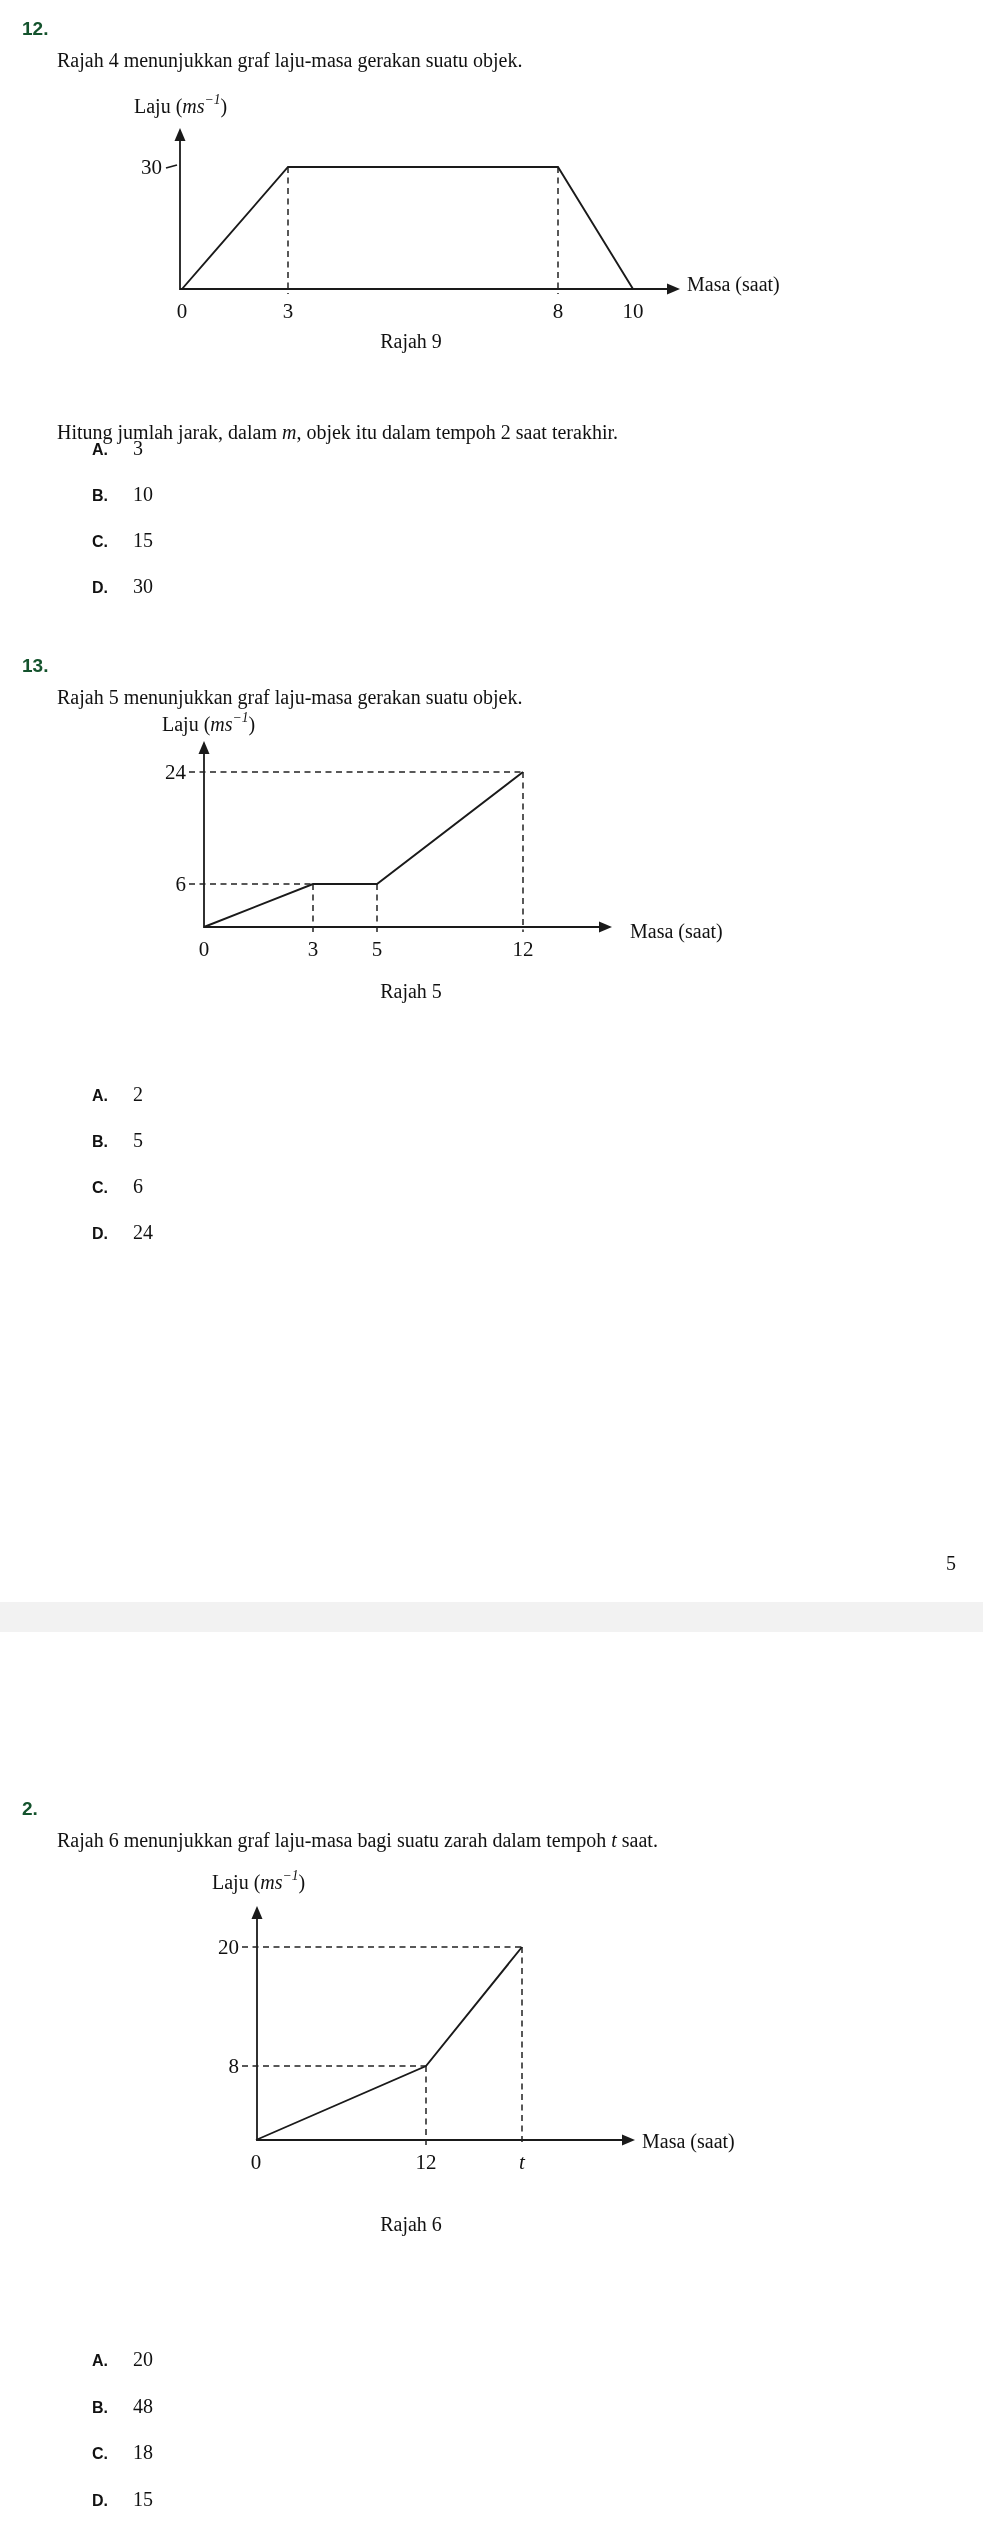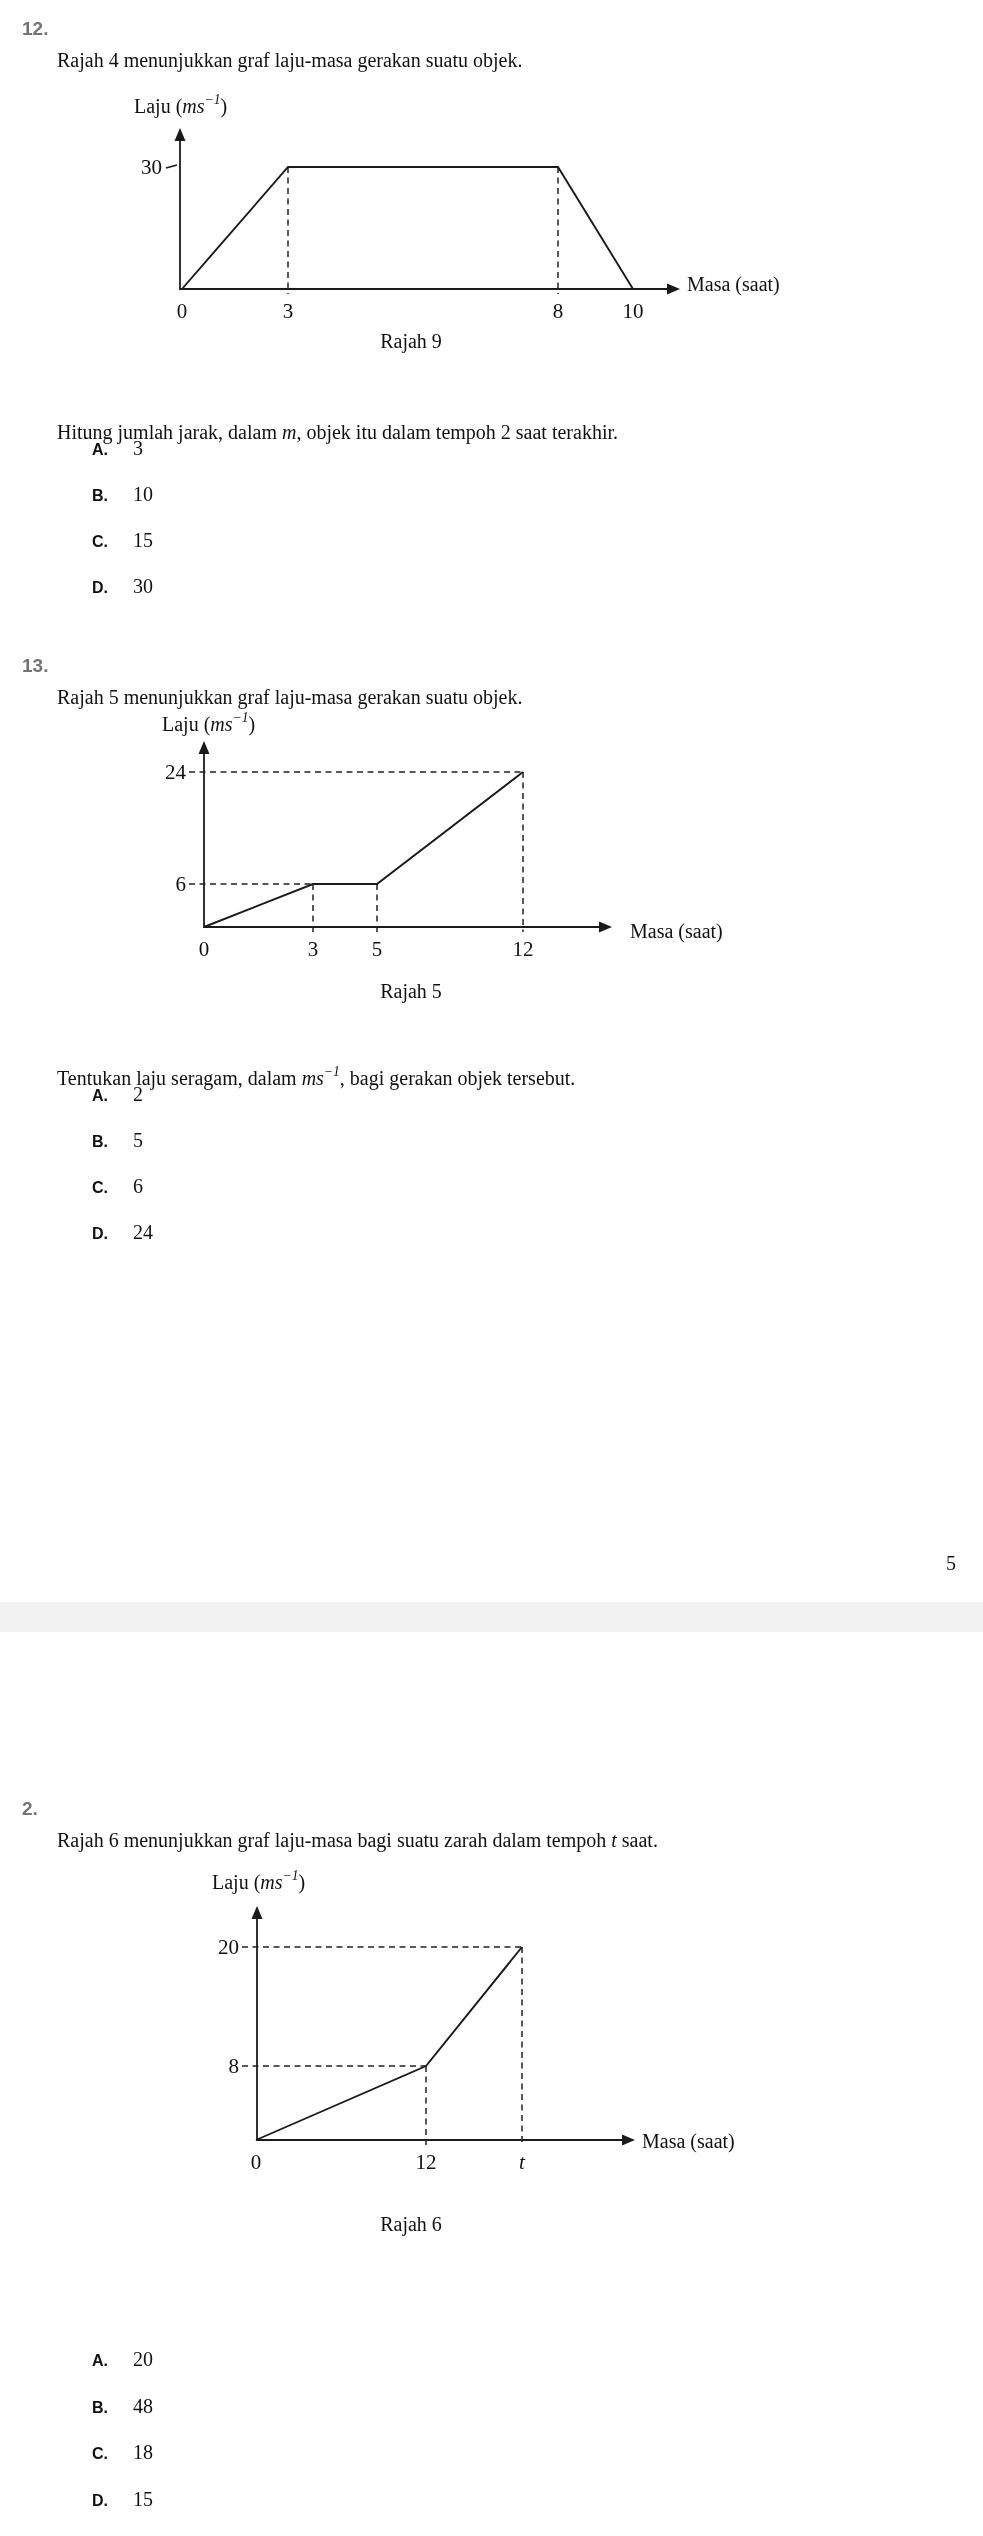--- a/index.html
+++ b/index.html
@@ -1,20 +1,20 @@
 <!DOCTYPE html>
 <html><head>
 <meta charset="utf-8">
 <style>
   html,body{margin:0;padding:0;background:#ffffff;}
   #page{position:relative;width:983px;height:2536px;background:#ffffff;overflow:hidden;
         font-family:"Liberation Serif",serif;color:#111;}
   .abs{position:absolute;}
   .ser{font:20px/24px "Liberation Serif",serif;color:#111;}
-  .qnum{font:bold 19px/24px "Liberation Sans",sans-serif;color:#737373;}
+  .qnum{font:bold 19px/24px "Liberation Sans",sans-serif;color:#14532d;}
   .cap{font:20px/24px "Liberation Serif",serif;text-align:center;width:160px;}
   .axis-label{font:20px/24px "Liberation Serif",serif;white-space:nowrap;}
   .opt{display:flex;align-items:baseline;}
   .opt-letter{font:bold 16px "Liberation Sans",sans-serif;width:41px;flex:0 0 41px;}
   .opt-value{font:20px "Liberation Serif",serif;}
   .prompt{white-space:nowrap;margin-top:31px;}
   .prompt-wrap{white-space:normal;width:868px;line-height:30px;}
   sup{font-size:0.68em;line-height:0;position:relative;top:-1px;}
   #charts-svg{position:absolute;left:0;top:0;pointer-events:none;}
   .ax{stroke:#1a1a1a;stroke-width:1.8;}
@@ -111,21 +111,20 @@
     <span class="opt-value">30</span>
   </div>
 
   <div class="abs qnum" style="left:22px;top:654px">13.</div>
   <div class="abs ser prompt" style="left:57px;top:654px"><span>Rajah 5 menunjukkan graf laju-masa gerakan suatu objek.</span></div>
 
   <div class="abs axis-label" style="left:162px;top:712px"><span>Laju (</span><span style="font-style: italic;">ms</span><sup style="font-style: italic;">−1</sup><span>)</span></div>
   <div class="abs axis-label" style="left:630px;top:919px">Masa (saat)</div>
   <div class="abs cap" style="left:331px;top:979px">Rajah 5</div>
 
-  <div class="abs ser prompt" style="left:57px;top:1035px"><span>Tentukan laju seragam, dalam </span><span style="font-style: italic;">ms</span><sup style="font-style: italic;">−1</sup><span>, bagi gerakan objek tersebut.</span></div>
 
   <div class="abs opt" style="left:92px;top:1083px">
     <span class="opt-letter">A.</span>
     <span class="opt-value">2</span>
   </div>
   <div class="abs opt" style="left:92px;top:1129px">
     <span class="opt-letter">B.</span>
     <span class="opt-value">5</span>
   </div>
   <div class="abs opt" style="left:92px;top:1175px">

